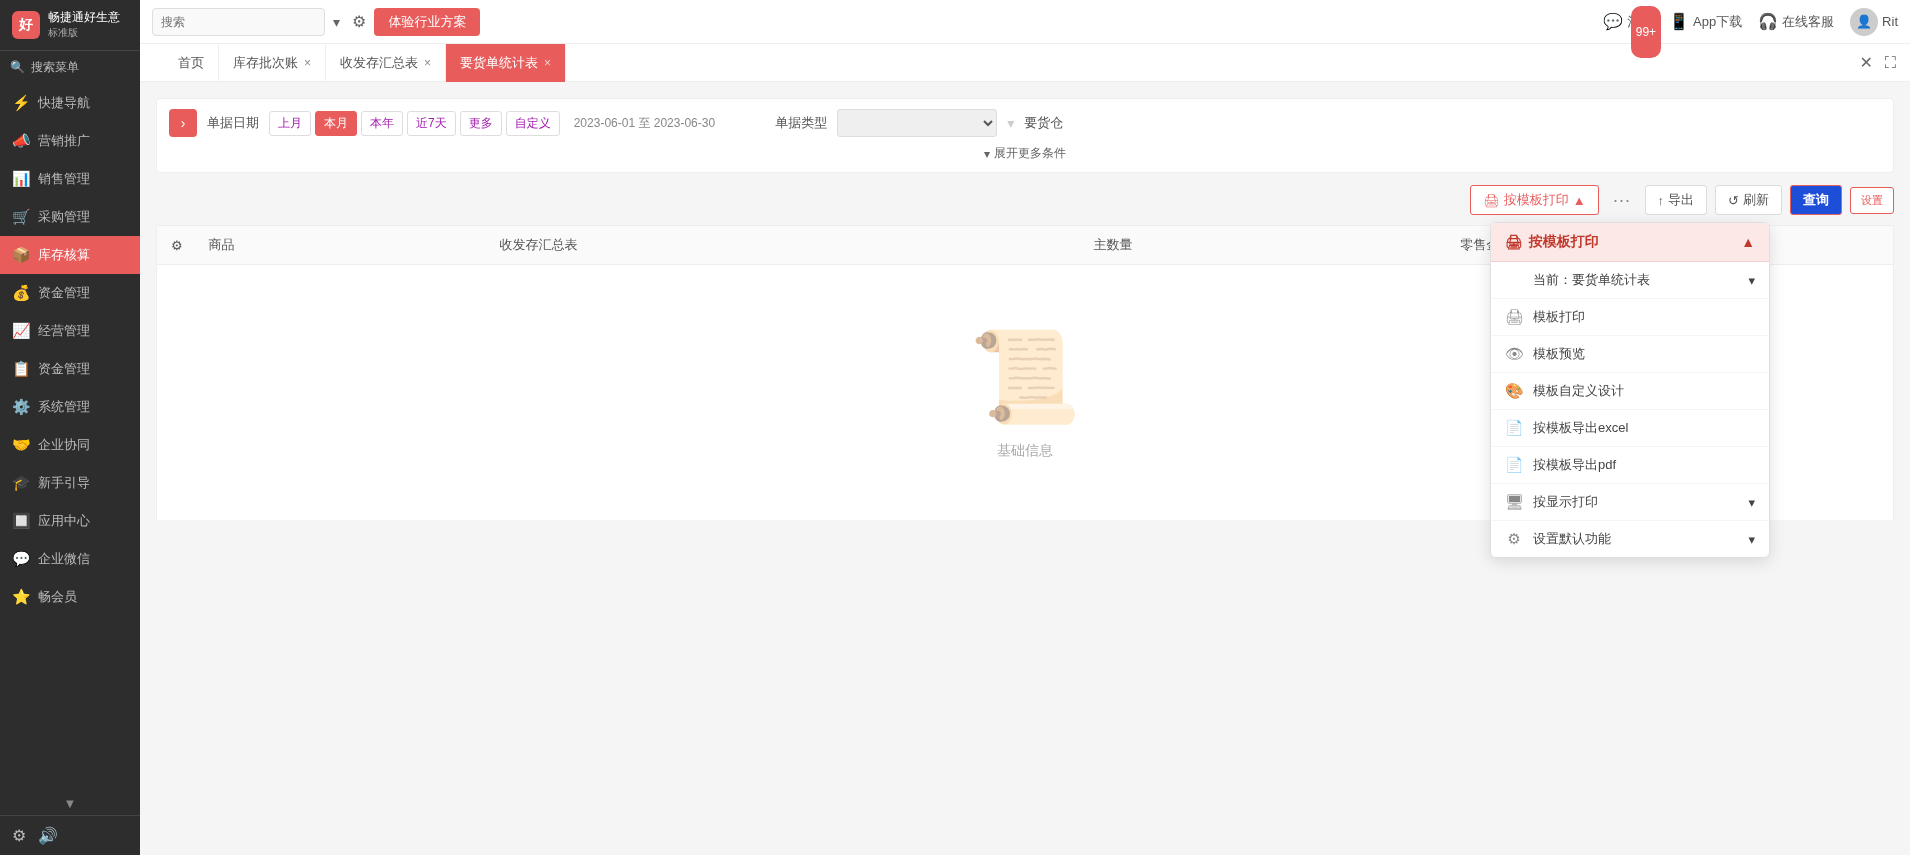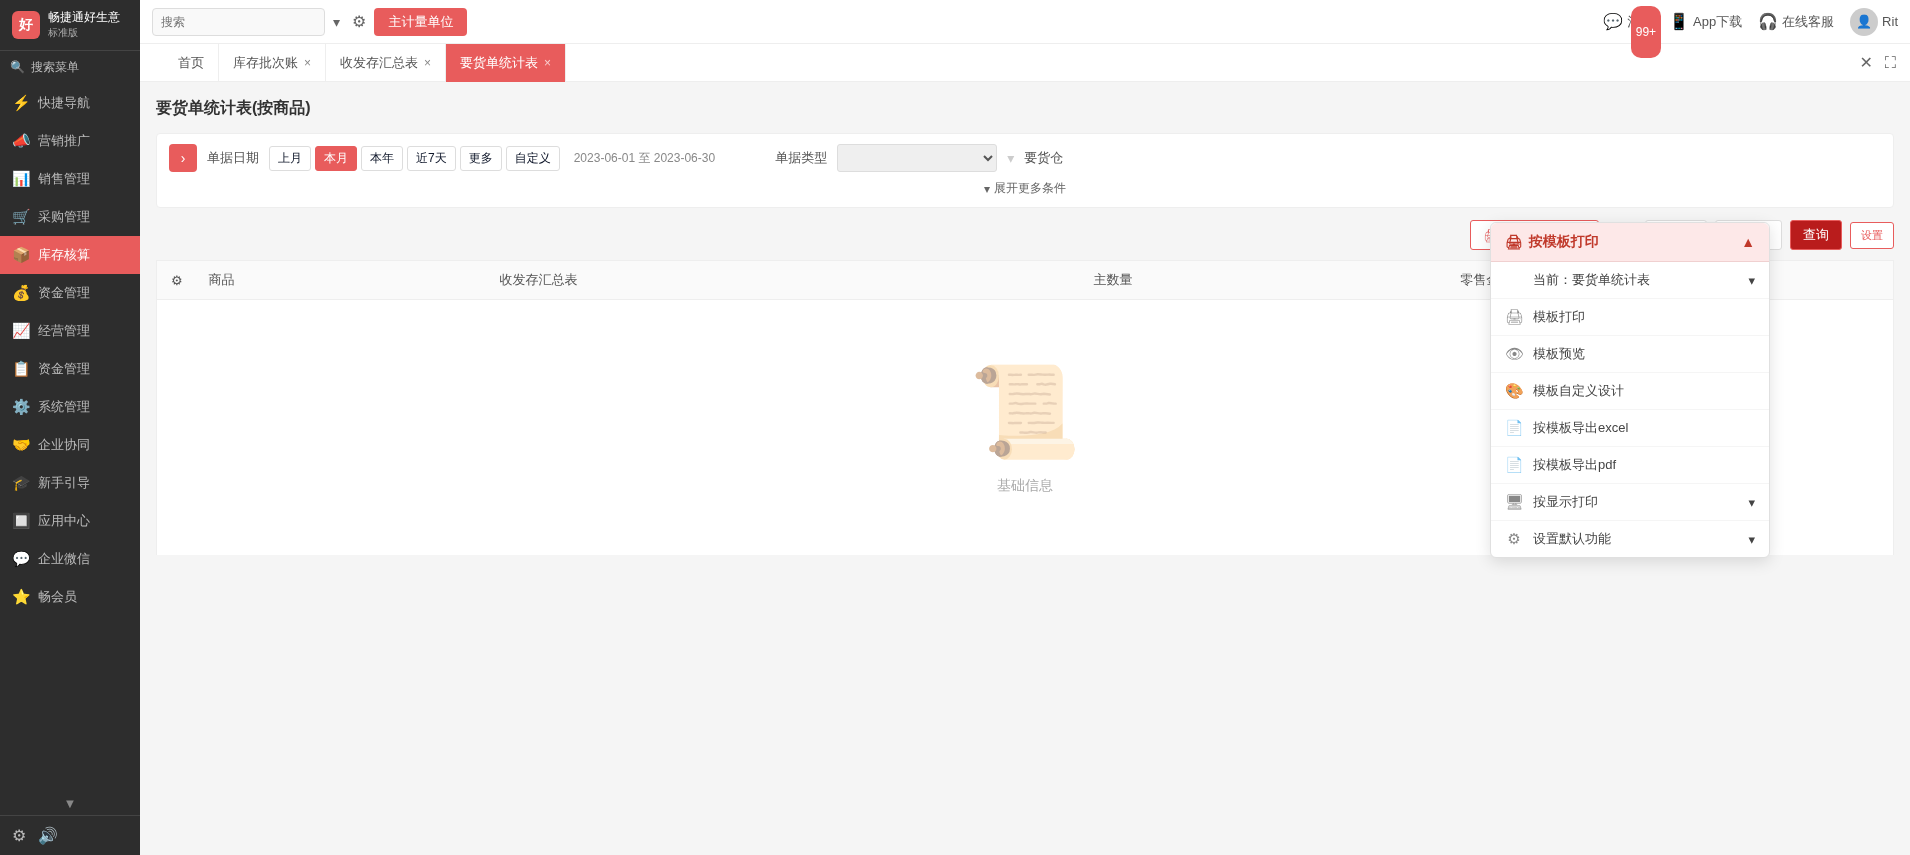--- a/index.html
+++ b/index.html
@@ -173,21 +173,21 @@
     .filter-expand-btn {
       display: flex; align-items: center; justify-content: center;
       width: 28px; height: 28px;
       background: #e85c5c; color: #fff;
       border: none; border-radius: 4px; cursor: pointer; font-size: 14px;
     }
     .filter-label { color: #555; font-size: 13px; white-space: nowrap; }
     .date-btns { display: flex; gap: 4px; align-items: center; }
     .date-btn {
       padding: 3px 8px; border: 1px solid #ddd; border-radius: 3px;
-      background: #fff; cursor: pointer; font-size: 12px; color: #0f172a;
+      background: #fff; cursor: pointer; font-size: 12px; color: #a21caf;
     }
     .date-btn.active { background: #e85c5c; color: #fff; border-color: #e85c5c; }
     .date-range { font-size: 12px; color: #888; margin-left: 4px; }
     .filter-spacer { width: 40px; }
     .filter-type-label { color: #555; font-size: 13px; }
     .filter-select {
       height: 28px; border: 1px solid #ddd; border-radius: 3px;
       padding: 0 8px; font-size: 12px; color: #555; min-width: 160px;
     }
     .filter-category-label { color: #555; font-size: 13px; }
@@ -203,21 +203,21 @@
     .action-bar {
       display: flex; align-items: center; justify-content: space-between;
       margin-bottom: 10px;
     }
     .action-bar-right { display: flex; align-items: center; gap: 8px; }
     .action-btn {
       display: flex; align-items: center; gap: 4px;
       padding: 5px 12px; border: 1px solid #ddd; border-radius: 3px;
       background: #fff; cursor: pointer; font-size: 13px; color: #555;
     }
-    .action-btn.primary { background: #b91c1c; color: #fff; border-color: #e85c5c; }
+    .action-btn.primary { background: #1d4ed8; color: #fff; border-color: #e85c5c; font-weight: bold; }
     .action-btn-settings { padding: 5px 10px; border: 1px solid #e85c5c; border-radius: 3px; background: #fff; cursor: pointer; color: #e85c5c; font-size: 11px; }
     .dots-btn { background: none; border: none; cursor: pointer; color: #888; font-size: 18px; padding: 2px 6px; }
 
     
     .data-table {
       width: 100%;
       background: #fff;
       border: 1px solid #eee;
       border-radius: 4px;
       border-collapse: collapse;
@@ -376,21 +376,21 @@
     <span class="sidebar-bottom-icon">🔊</span>
   </div>
 </div>
 
 <div class="main">
 
   <div class="topbar">
     <input class="topbar-search" type="text" placeholder="搜索" style="">
     <button class="topbar-dropdown-btn">▾</button>
     <span class="topbar-gear">⚙</span>
-    <button class="topbar-trial">主计量单位</button>
+    <button class="topbar-trial">体验行业方案</button>
     <div class="topbar-spacer"></div>
     <div class="topbar-actions">
       <div class="topbar-action-item" style="position:relative;">
         <span class="topbar-action-icon">💬</span>
         <span>消息</span>
         <span class="badge">99+</span>
       </div>
       <div class="topbar-action-item">
         <span class="topbar-action-icon">📱</span>
         <span>App下载</span>
@@ -422,21 +422,20 @@
       <span>要货单统计表</span>
       <span class="tab-close">×</span>
     </div>
     <div class="tabbar-right">
       <button class="tabbar-icon-btn">✕</button>
       <button class="tabbar-icon-btn">⛶</button>
     </div>
   </div>
 
   <div class="content">
-    <div class="page-title">要货单统计表(按商品)</div>
 
     <div class="filter-bar">
       <div class="filter-row">
         <button class="filter-expand-btn">›</button>
         <span class="filter-label">单据日期</span>
         <div class="date-btns">
           <button class="date-btn">上月</button>
           <button class="date-btn active">本月</button>
           <button class="date-btn">本年</button>
           <button class="date-btn">近7天</button>

